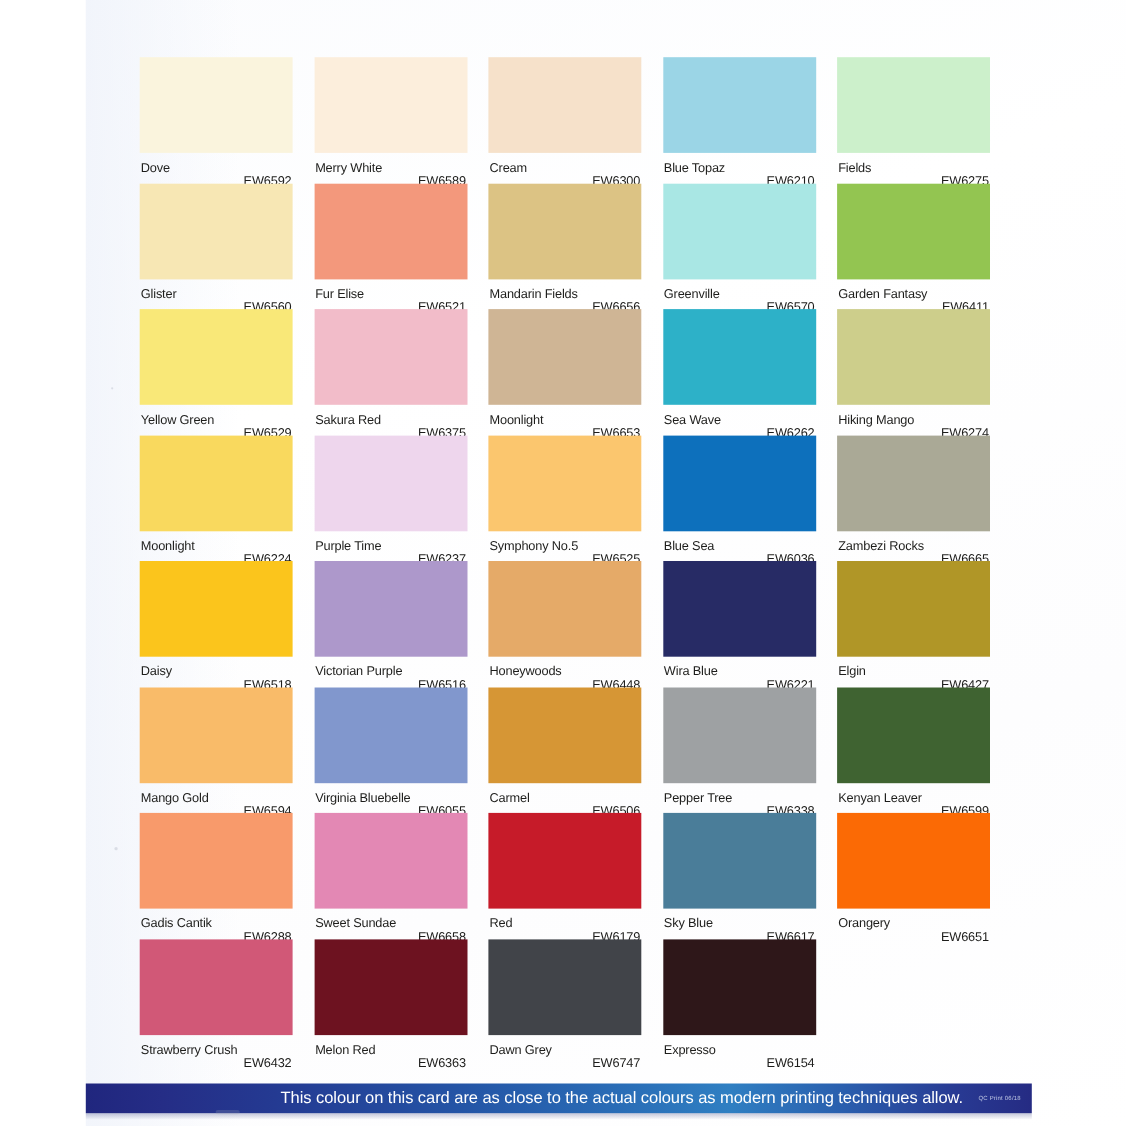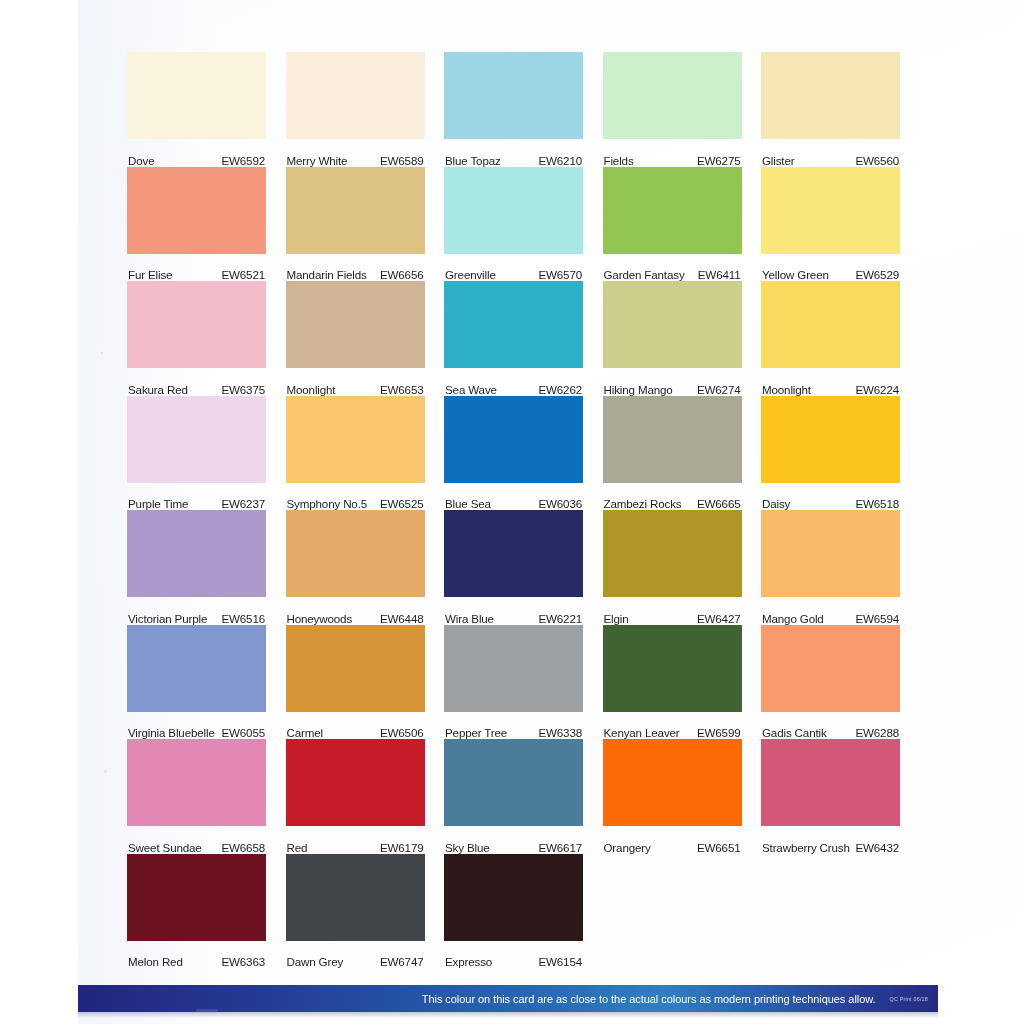--- a/index.html
+++ b/index.html
@@ -63,21 +63,21 @@
 
   .swatch-chip {
     width: 139px;
     height: 87px;
     display: block;
   }
 
   .swatch-label {
     height: 27.5px;
     display: flex;
-    align-items: flex-end;
+    align-items: center;
     justify-content: space-between;
     padding: 0 1px;
     box-sizing: border-box;
     background: transparent;
   }
 
   .swatch-name {
     font-size: 11.6px;
     color: #1d1d1b;
     letter-spacing: -0.15px;
@@ -109,21 +109,21 @@
         #2a5fae 80%,
         #283a93 92%,
         #252b83 100%);
     display: flex;
     align-items: center;
     justify-content: flex-end;
     overflow: hidden;
   }
 
   #footer-text {
-    font-size: 11px;
+    font-size: 15px;
     color: #ffffff;
     letter-spacing: -0.05px;
     white-space: nowrap;
     margin-right: 14px;
     text-align: right;
   }
 
   #footer-code {
     font-size: 5.4px;
     color: #c3cbe6;
@@ -168,20 +168,27 @@
         </div>
       </div>
       <div class="swatch-cell">
         <div class="swatch-chip" style="background: rgb(252, 238, 220);"></div>
         <div class="swatch-label">
           <span class="swatch-name">Merry White</span>
           <span class="swatch-code">EW6589</span>
         </div>
       </div>
       <div class="swatch-cell">
+        <div class="swatch-chip" style="background: rgb(246, 225, 202);"></div>
+        <div class="swatch-label">
+          <span class="swatch-name">Cream</span>
+          <span class="swatch-code">EW6300</span>
+        </div>
+      </div>
+      <div class="swatch-cell">
         <div class="swatch-chip" style="background: rgb(155, 213, 230);"></div>
         <div class="swatch-label">
           <span class="swatch-name">Blue Topaz</span>
           <span class="swatch-code">EW6210</span>
         </div>
       </div>
       <div class="swatch-cell">
         <div class="swatch-chip" style="background: rgb(204, 240, 203);"></div>
         <div class="swatch-label">
           <span class="swatch-name">Fields</span>

